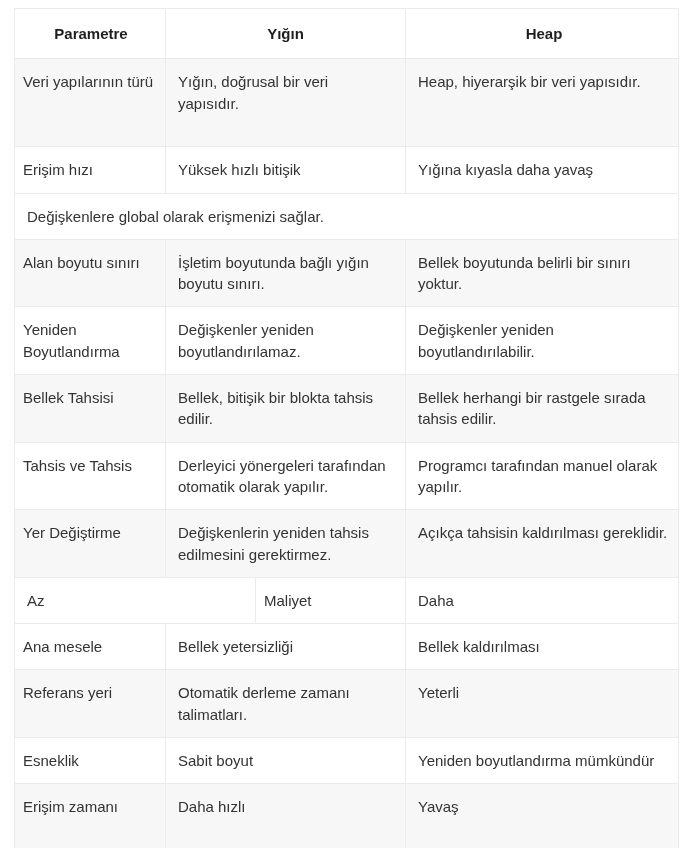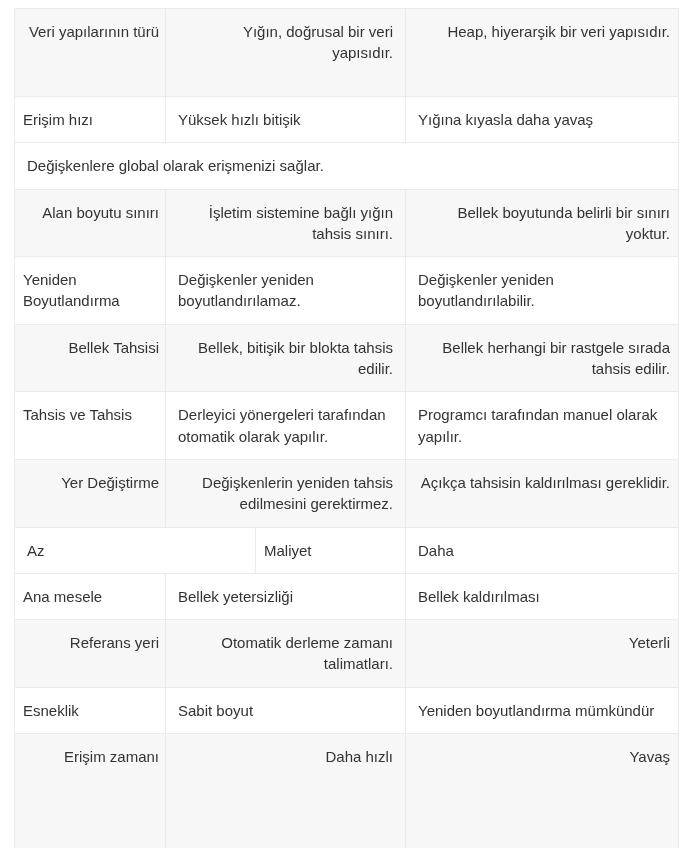--- a/index.html
+++ b/index.html
@@ -22,21 +22,20 @@
   }
   .row {
     display: flex;
     background: #ffffff;
   }
   .row + .row {
     border-top: 1px solid #ebebeb;
   }
   .row.shaded {
     background: #f7f7f7;
-    text-align: right;
   }
   .row.first-data-row {
     min-height: 87px;
   }
   .row:last-child {
     flex: 1 0 auto;
   }
   .cell {
     box-sizing: border-box;
     padding: 12px 12px;
@@ -56,40 +55,45 @@
     text-align: center;
     color: #1f1f1f;
     padding-top: 14px;
     padding-bottom: 14px;
   }
 </style>
 </head>
 <body>
 
 <div class="cmp-table">
+  <div class="row header-row">
+    <div class="cell c1">Parametre</div>
+    <div class="cell c2">Yığın</div>
+    <div class="cell c3">Heap</div>
+  </div>
 
   <div class="row shaded first-data-row">
     <div class="cell c1">Veri yapılarının türü</div>
     <div class="cell c2">Yığın, doğrusal bir veri yapısıdır.</div>
     <div class="cell c3">Heap, hiyerarşik bir veri yapısıdır.</div>
   </div>
 
   <div class="row">
     <div class="cell c1">Erişim hızı</div>
     <div class="cell c2">Yüksek hızlı bitişik</div>
     <div class="cell c3">Yığına kıyasla daha yavaş</div>
   </div>
 
   <div class="row">
     <div class="cell c3">Değişkenlere global olarak erişmenizi sağlar.</div>
   </div>
 
   <div class="row shaded">
     <div class="cell c1">Alan boyutu sınırı</div>
-    <div class="cell c2">İşletim sistemine bağlı yığın tahsis sınırı.</div>
+    <div class="cell c2">İşletim boyutunda bağlı yığın boyutu sınırı.</div>
     <div class="cell c3">Bellek boyutunda belirli bir sınırı yoktur.</div>
   </div>
 
   <div class="row">
     <div class="cell c1">Yeniden Boyutlandırma</div>
     <div class="cell c2">Değişkenler yeniden boyutlandırılamaz.</div>
     <div class="cell c3">Değişkenler yeniden boyutlandırılabilir.</div>
   </div>
 
   <div class="row shaded">

